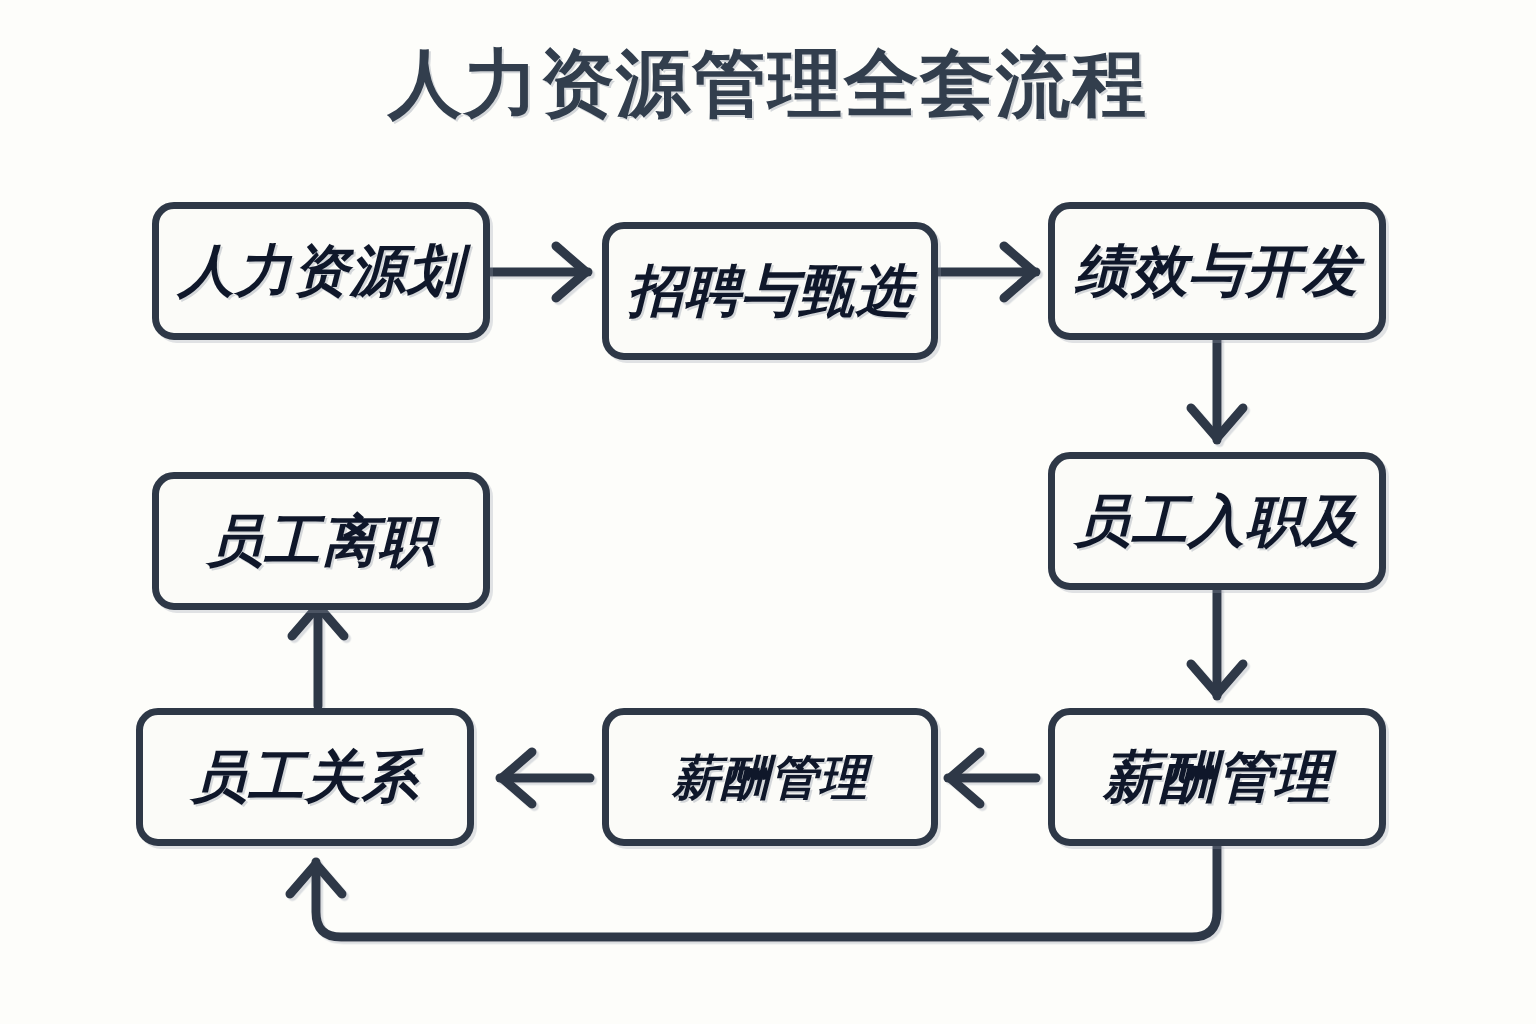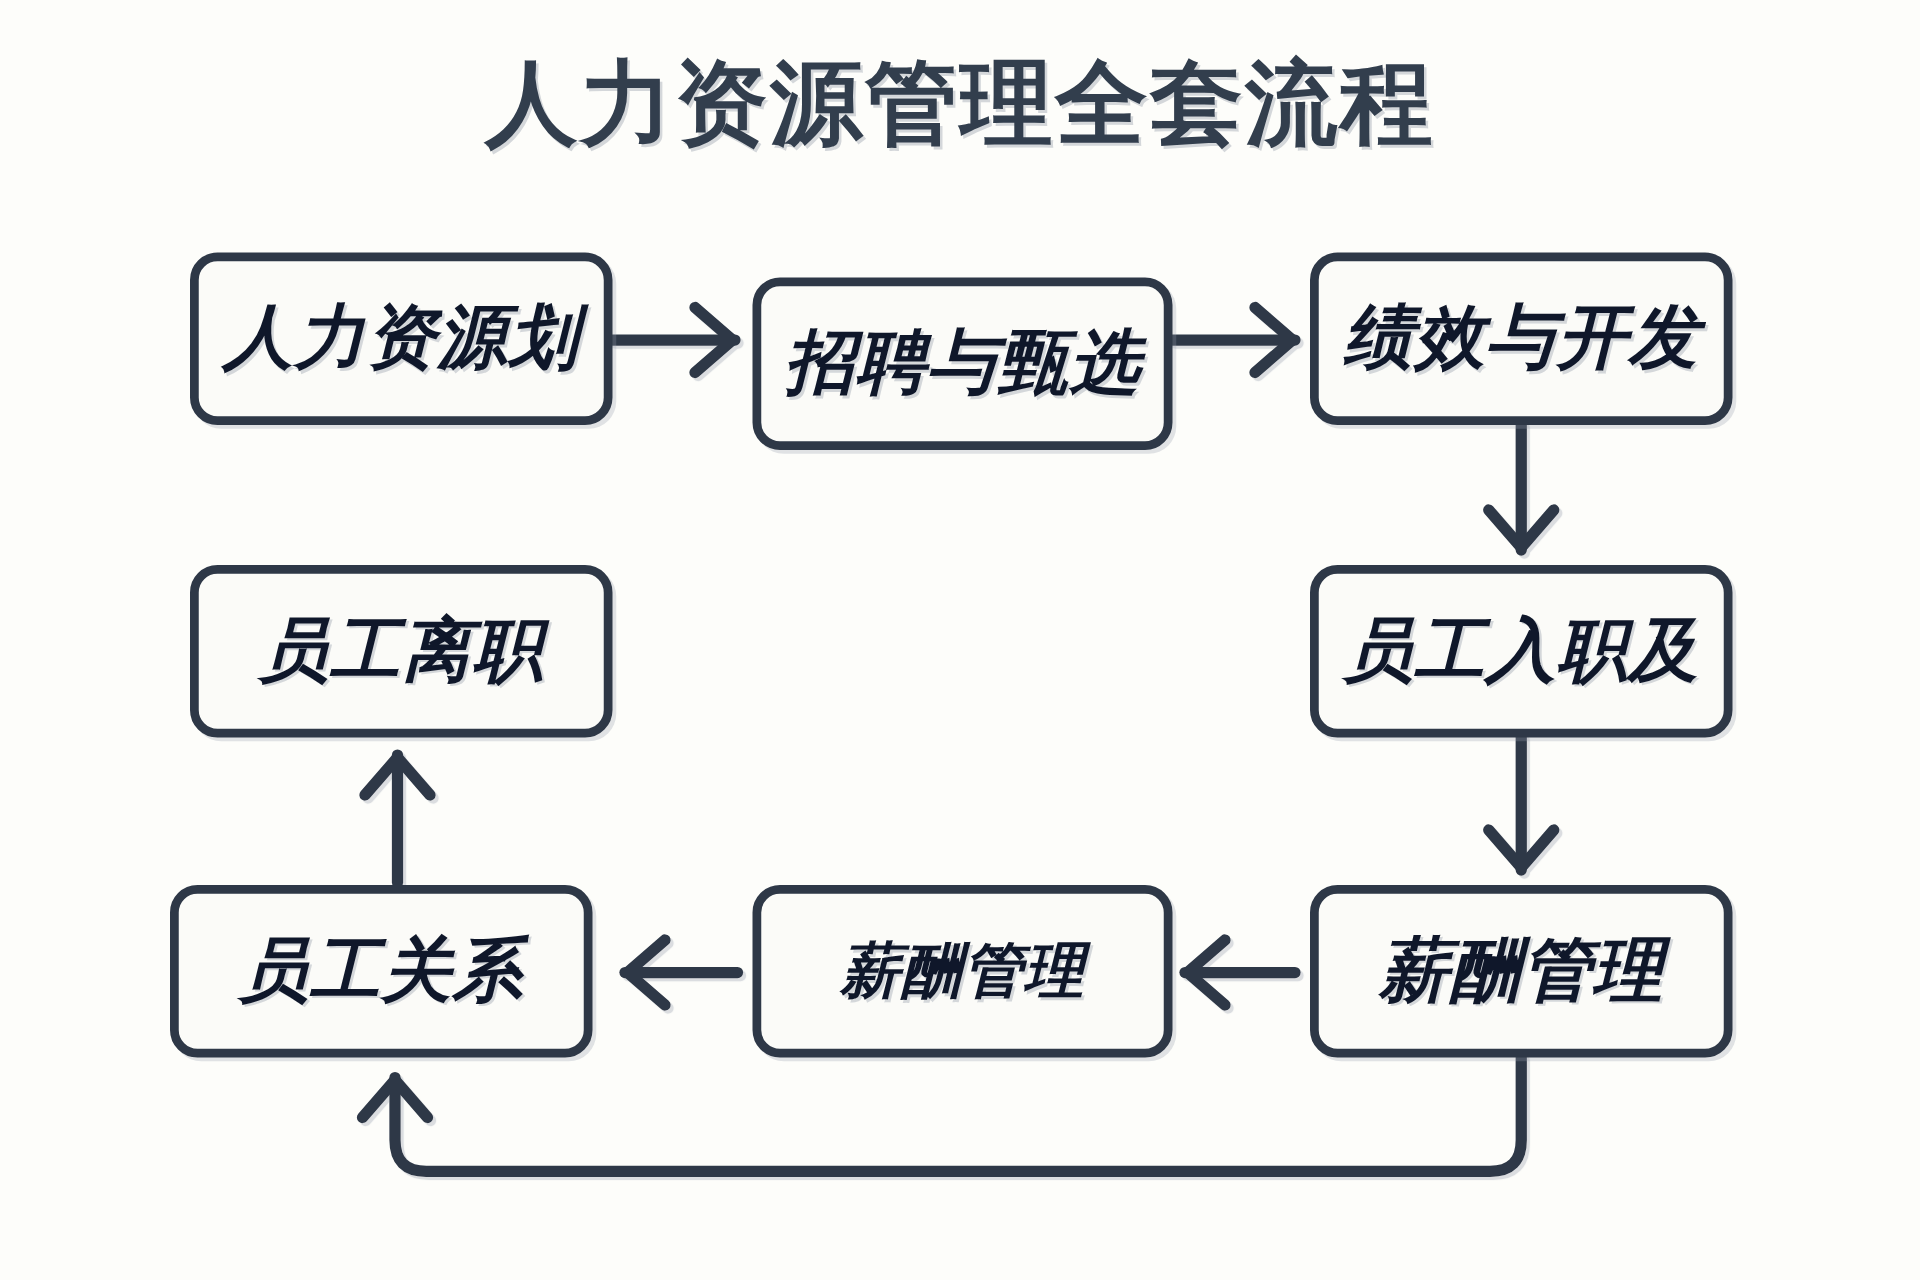--- a/index.html
+++ b/index.html
@@ -65,21 +65,21 @@
     font-size: 48px;
   }
   
   #node-hr-planning      { left: 152px; top: 202px; width: 338px; height: 138px; }
   #node-recruitment      { left: 602px; top: 202px; width: 336px; height: 138px; margin-top: 20px; }
   #node-onboarding       { left: 1048px; top: 202px; width: 338px; height: 138px; }
   #node-performance      { left: 1048px; top: 452px; width: 338px; height: 138px; }
   #node-compensation-r   { left: 1048px; top: 708px; width: 338px; height: 138px; }
   #node-compensation-m   { left: 602px; top: 708px; width: 336px; height: 138px; }
   #node-employee-rel     { left: 136px; top: 708px; width: 338px; height: 138px; }
-  #node-offboarding      { left: 152px; top: 452px; width: 338px; height: 138px; }
+  #node-offboarding      { left: 152px; top: 472px; width: 338px; height: 138px; }
 </style>
 </head>
 <body>
 
 <div id="canvas">
 
   <div class="page-title">人力资源管理全套流程</div>
 
   <svg id="flow-svg" viewBox="0 0 1536 1024" xmlns="http://www.w3.org/2000/svg">
     <defs>

